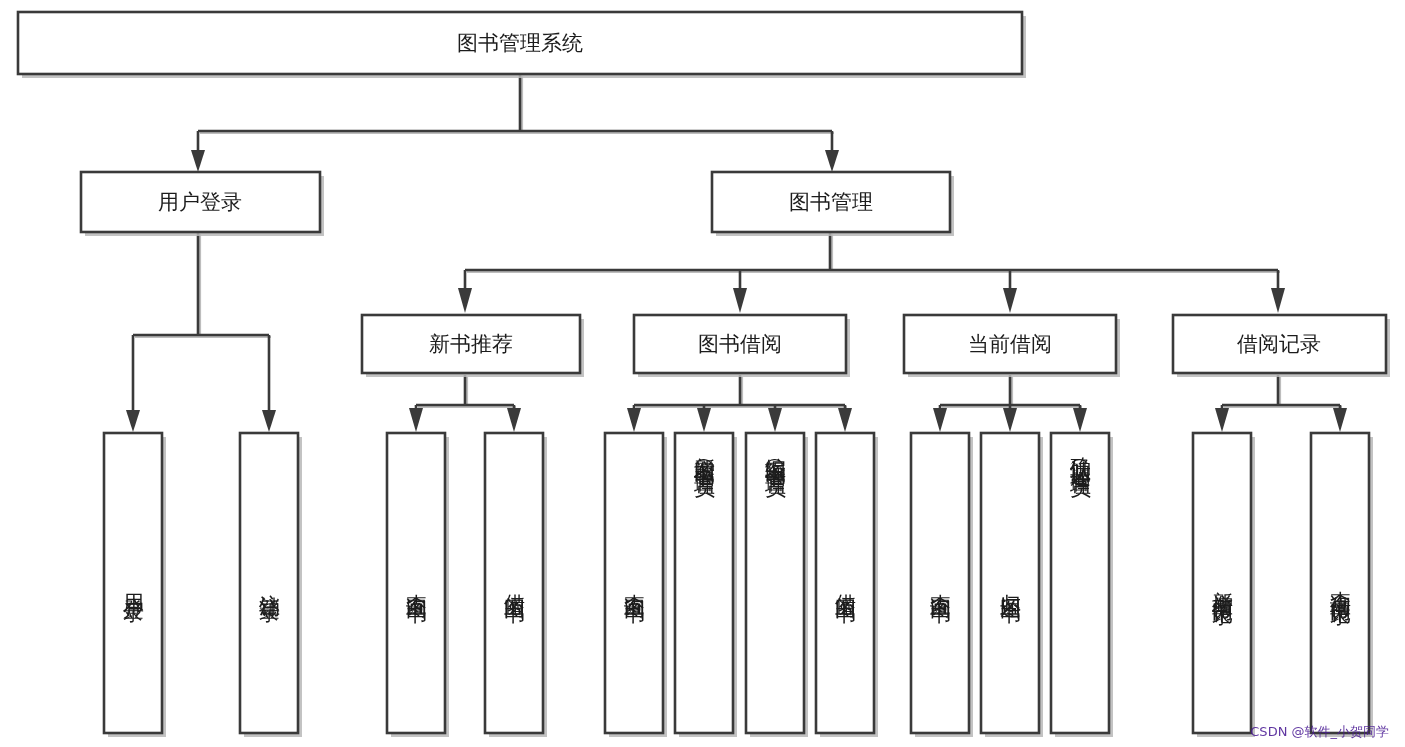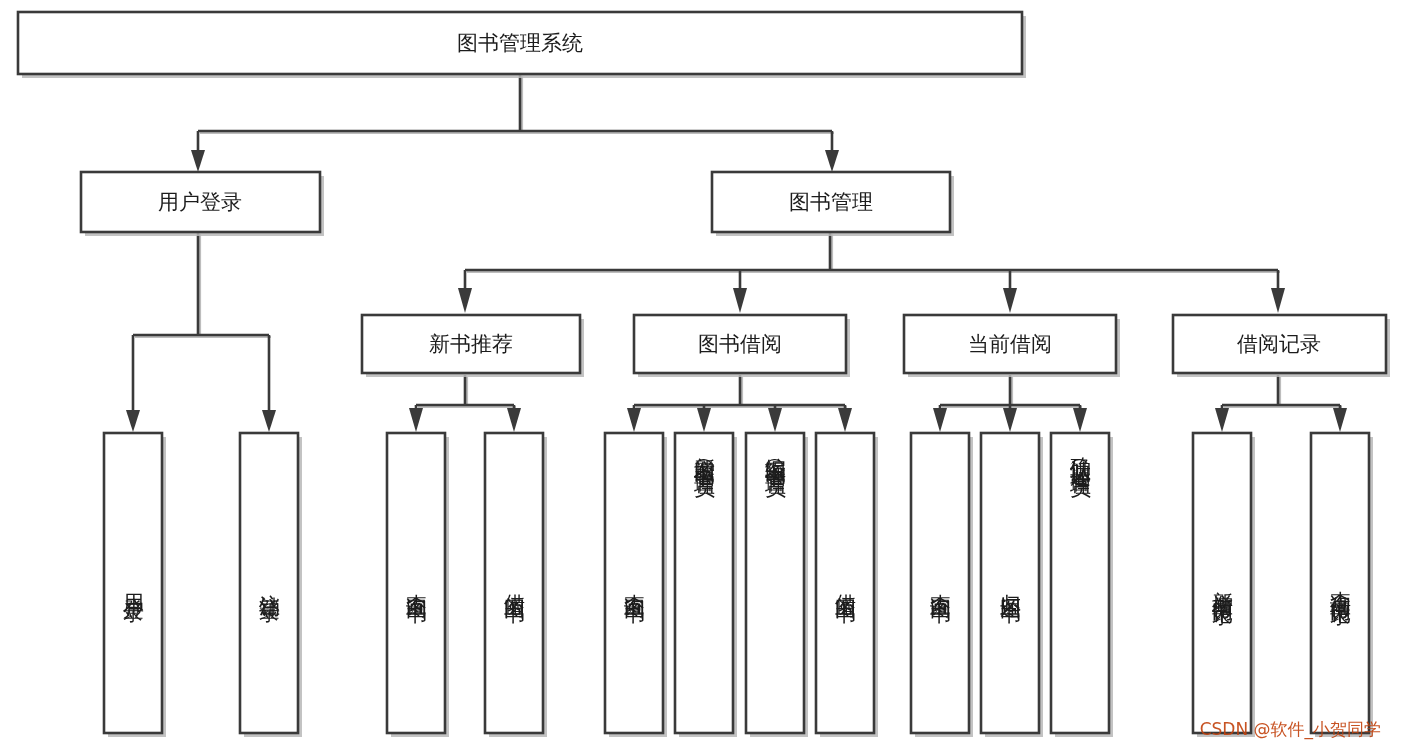--- a/index.html
+++ b/index.html
@@ -66,25 +66,25 @@
     font-size: 21px;
     line-height: 1.0;
     color: #1c1c1c;
     letter-spacing: 3px;
     white-space: nowrap;
     text-align: center;
     pointer-events: none;
   }
   #watermark {
     position: absolute;
-    right: 24px;
+    right: 16px;
     bottom: 6px;
     font-family: "DejaVu Sans", "Liberation Sans", sans-serif;
-    font-size: 17px;
-    color: #c2410c;
+    font-size: 13px;
+    color: #4c1d95;
     white-space: nowrap;
     opacity: 0.9;
   }
 </style>
 </head>
 <body>
 
 <div id="diagram-root">
 
   <svg id="diagram-svg" viewBox="0 0 1405 747">

